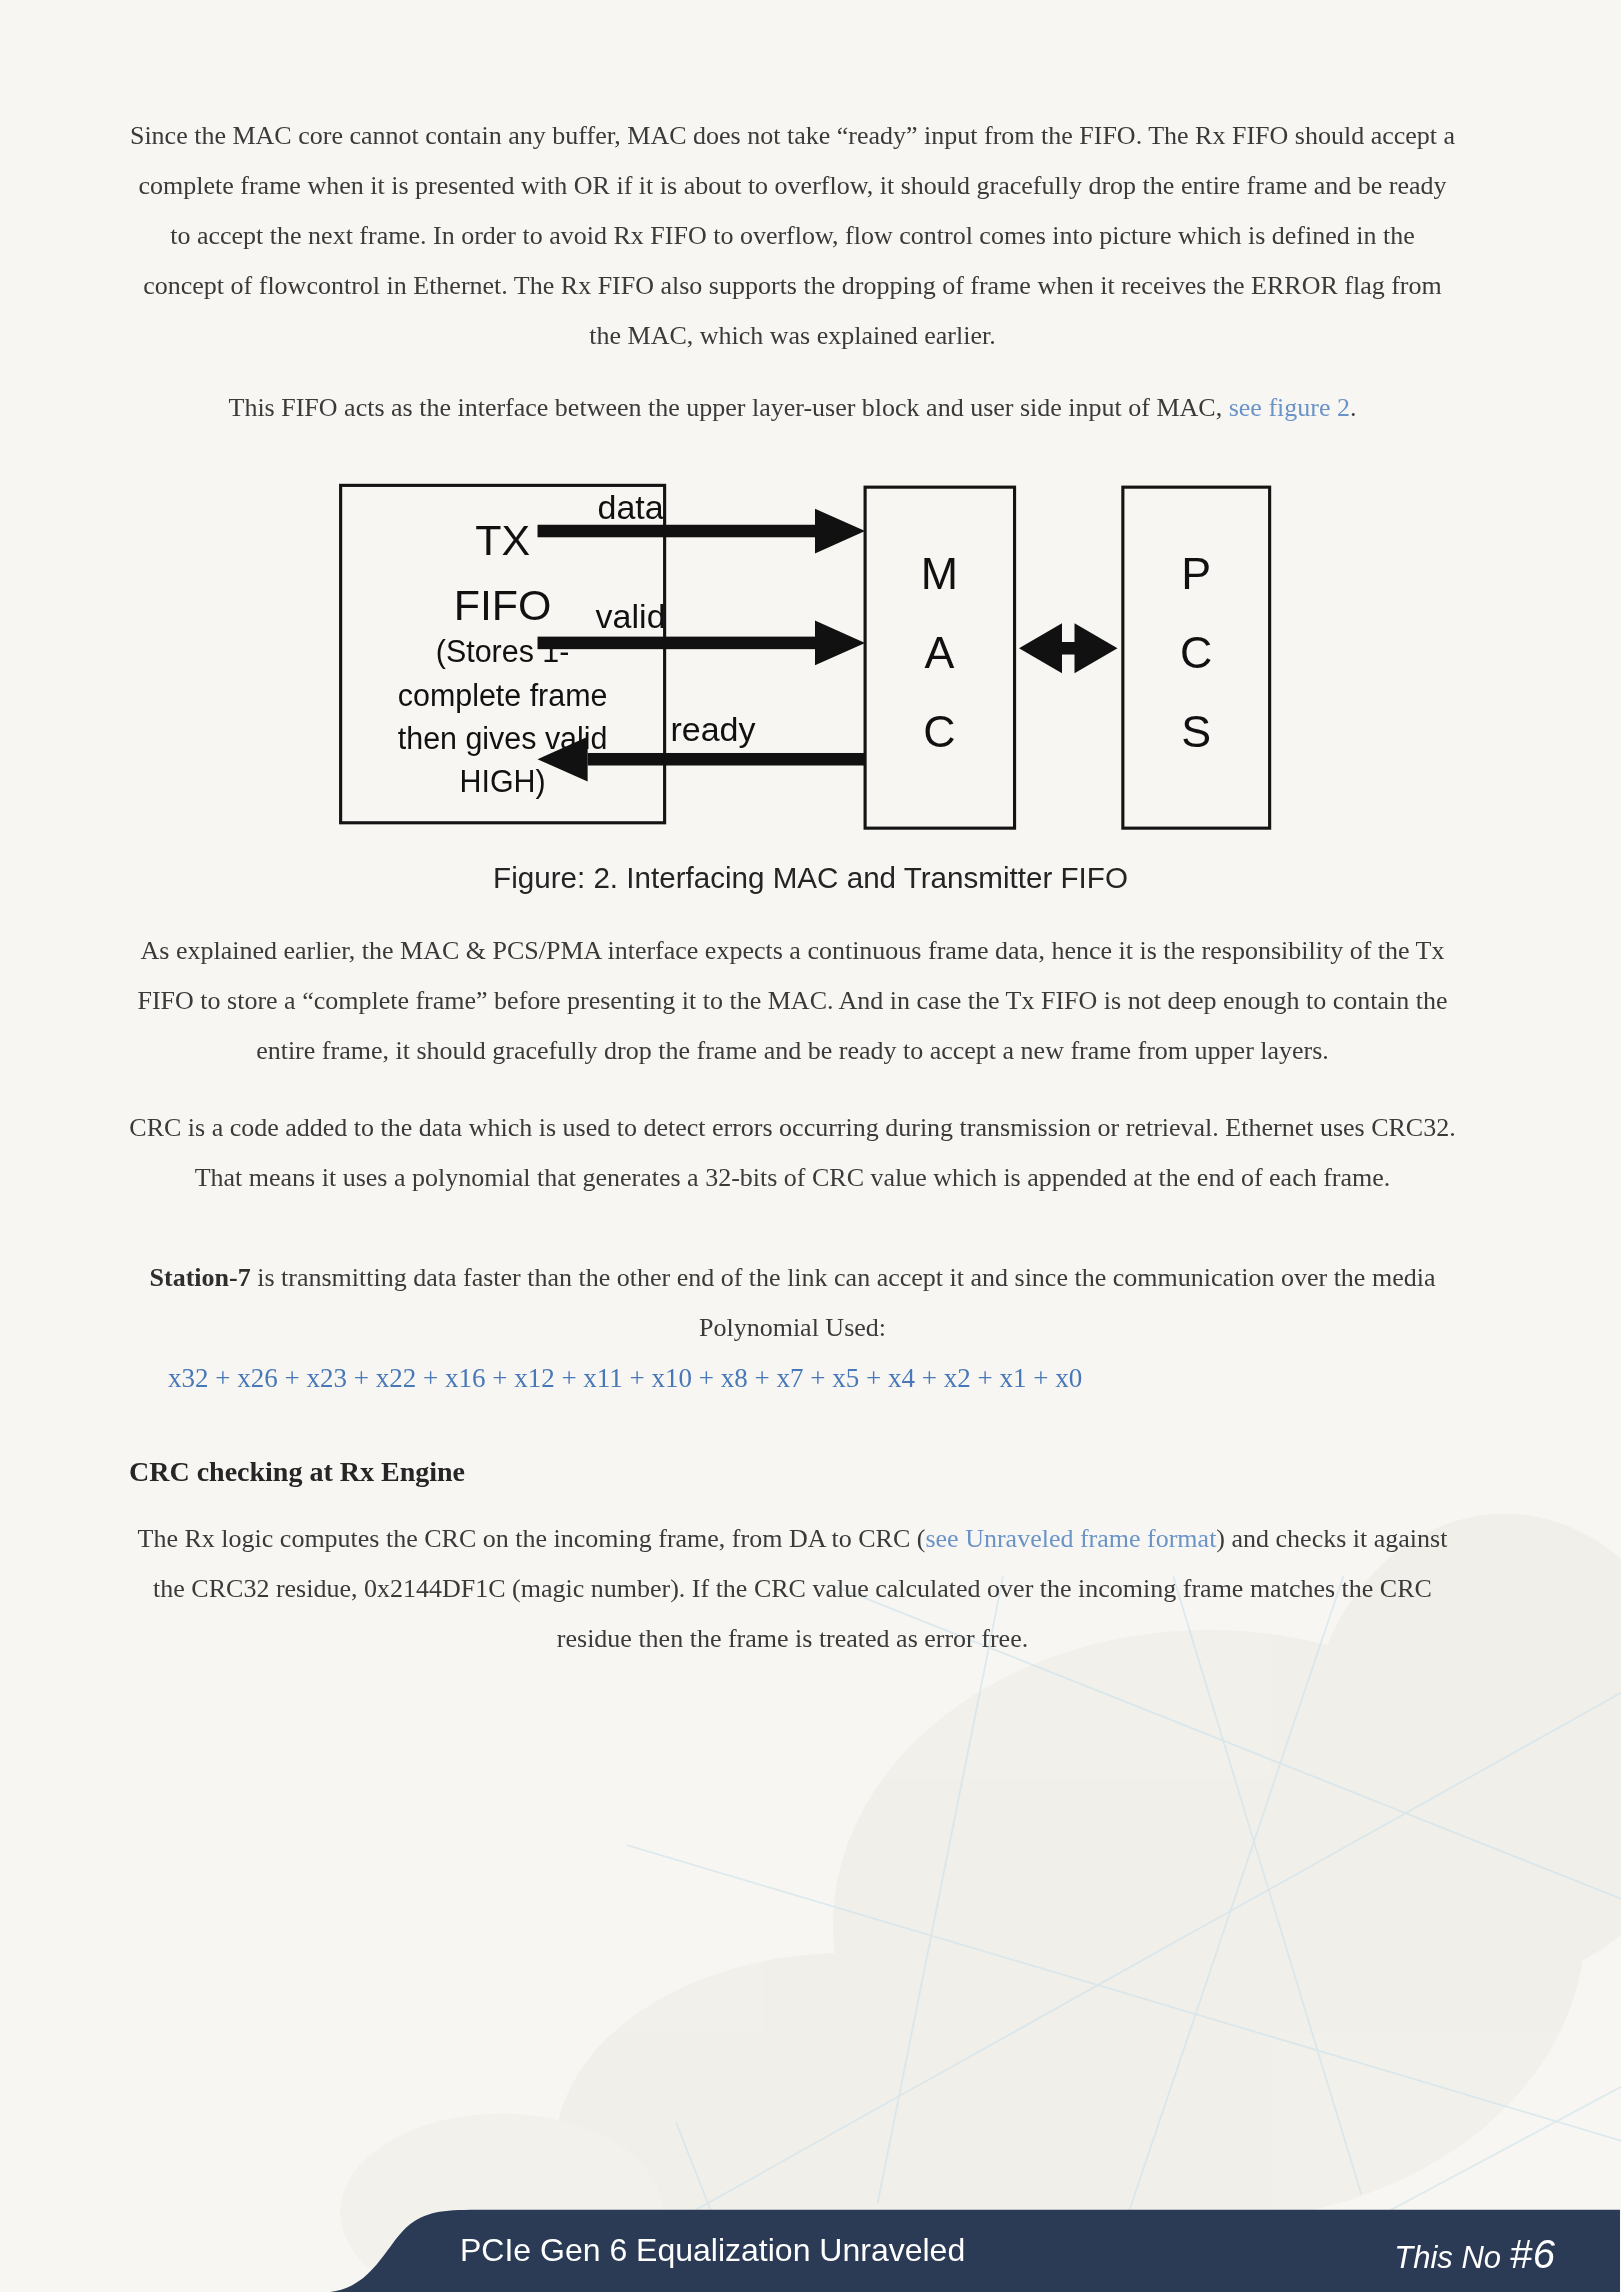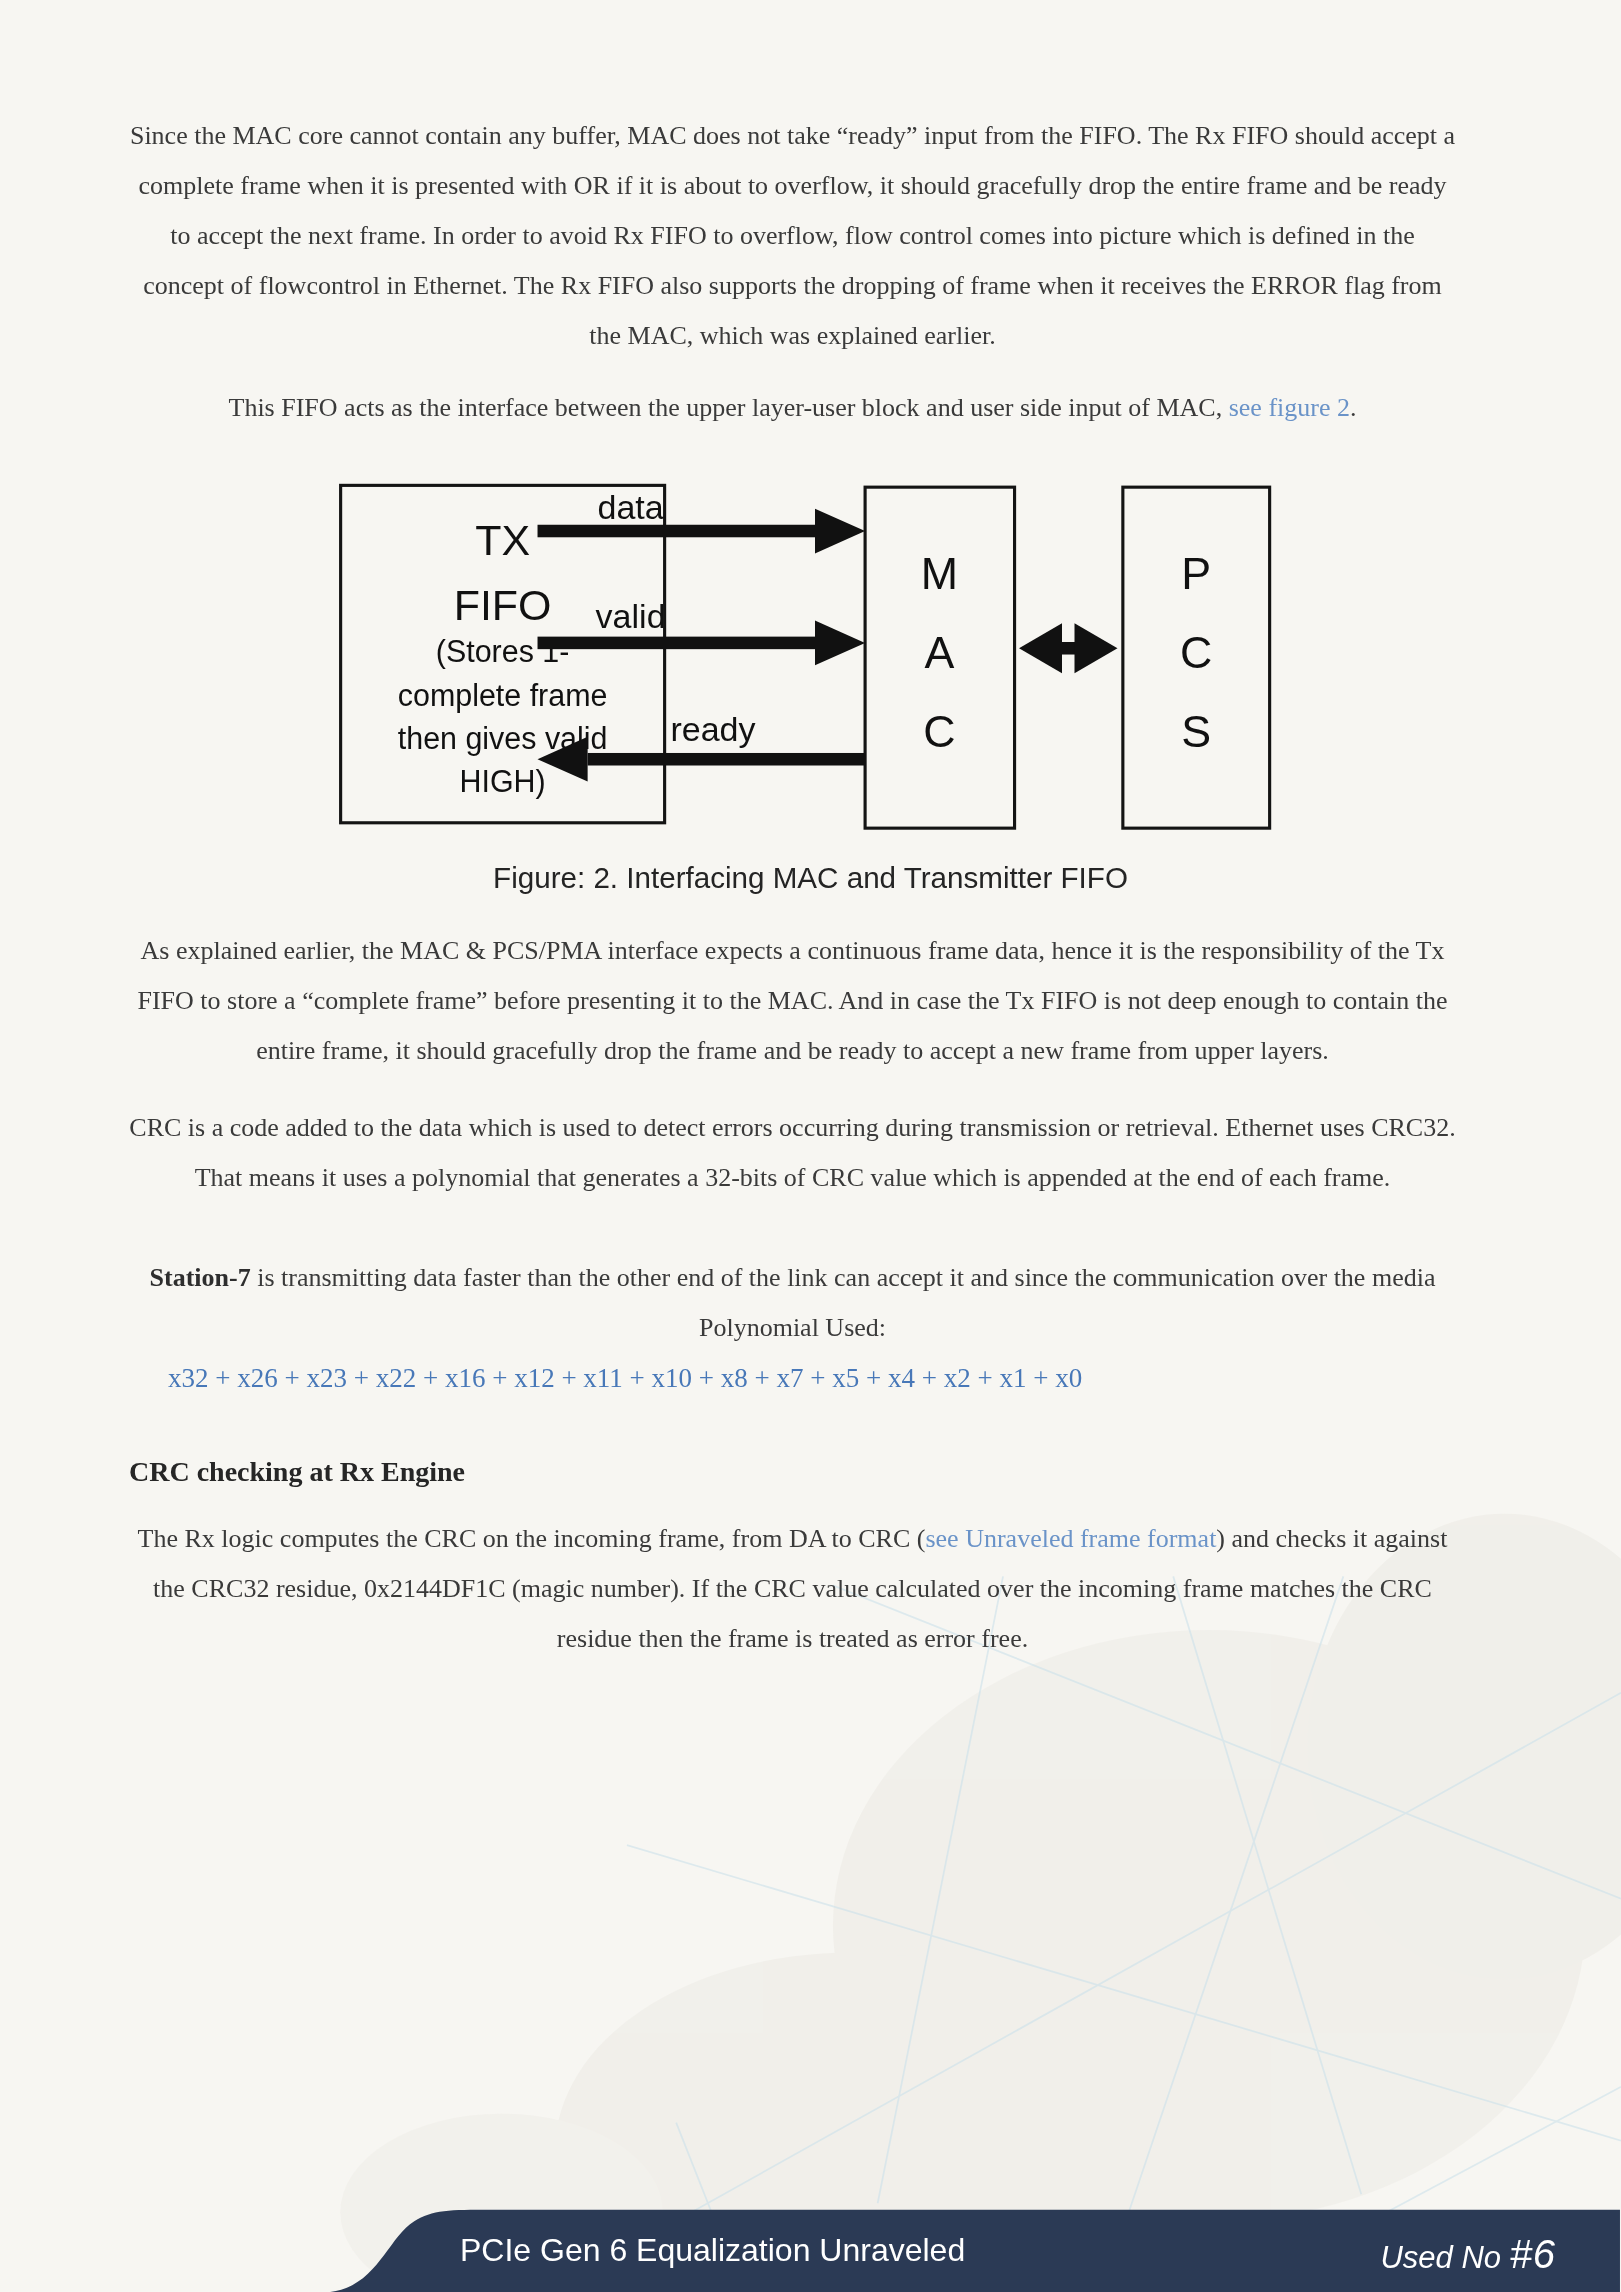--- a/index.html
+++ b/index.html
@@ -208,17 +208,17 @@
     <p class="body-par mt-p6"><span>The Rx logic computes the CRC on the incoming frame, from DA to CRC (</span><a class="doc-link">see Unraveled frame format</a><span>) and checks it against the CRC32 residue, 0x2144DF1C (magic number). If the CRC value calculated over the incoming frame matches the CRC residue then the frame is treated as error free.</span></p>
 
   </div>
 
   <svg class="footer-band" width="1621" height="161" viewBox="0 0 1810 180">
     <path d="M 368,180 C 420,174 432,120 462,101 C 482,88 502,88 548,88 L 1810,88 L 1810,180 Z" fill="#2b3a55"></path>
   </svg>
 
   <div class="footer-title">PCIe Gen 6 Equalization Unraveled</div>
 
-  <div class="footer-page"><span class="pg-label">Used No </span><span class="pg-num">#6</span></div>
+  <div class="footer-page"><span class="pg-label">This No </span><span class="pg-num">#6</span></div>
 
 
 </div>
 
 
 </body></html>

